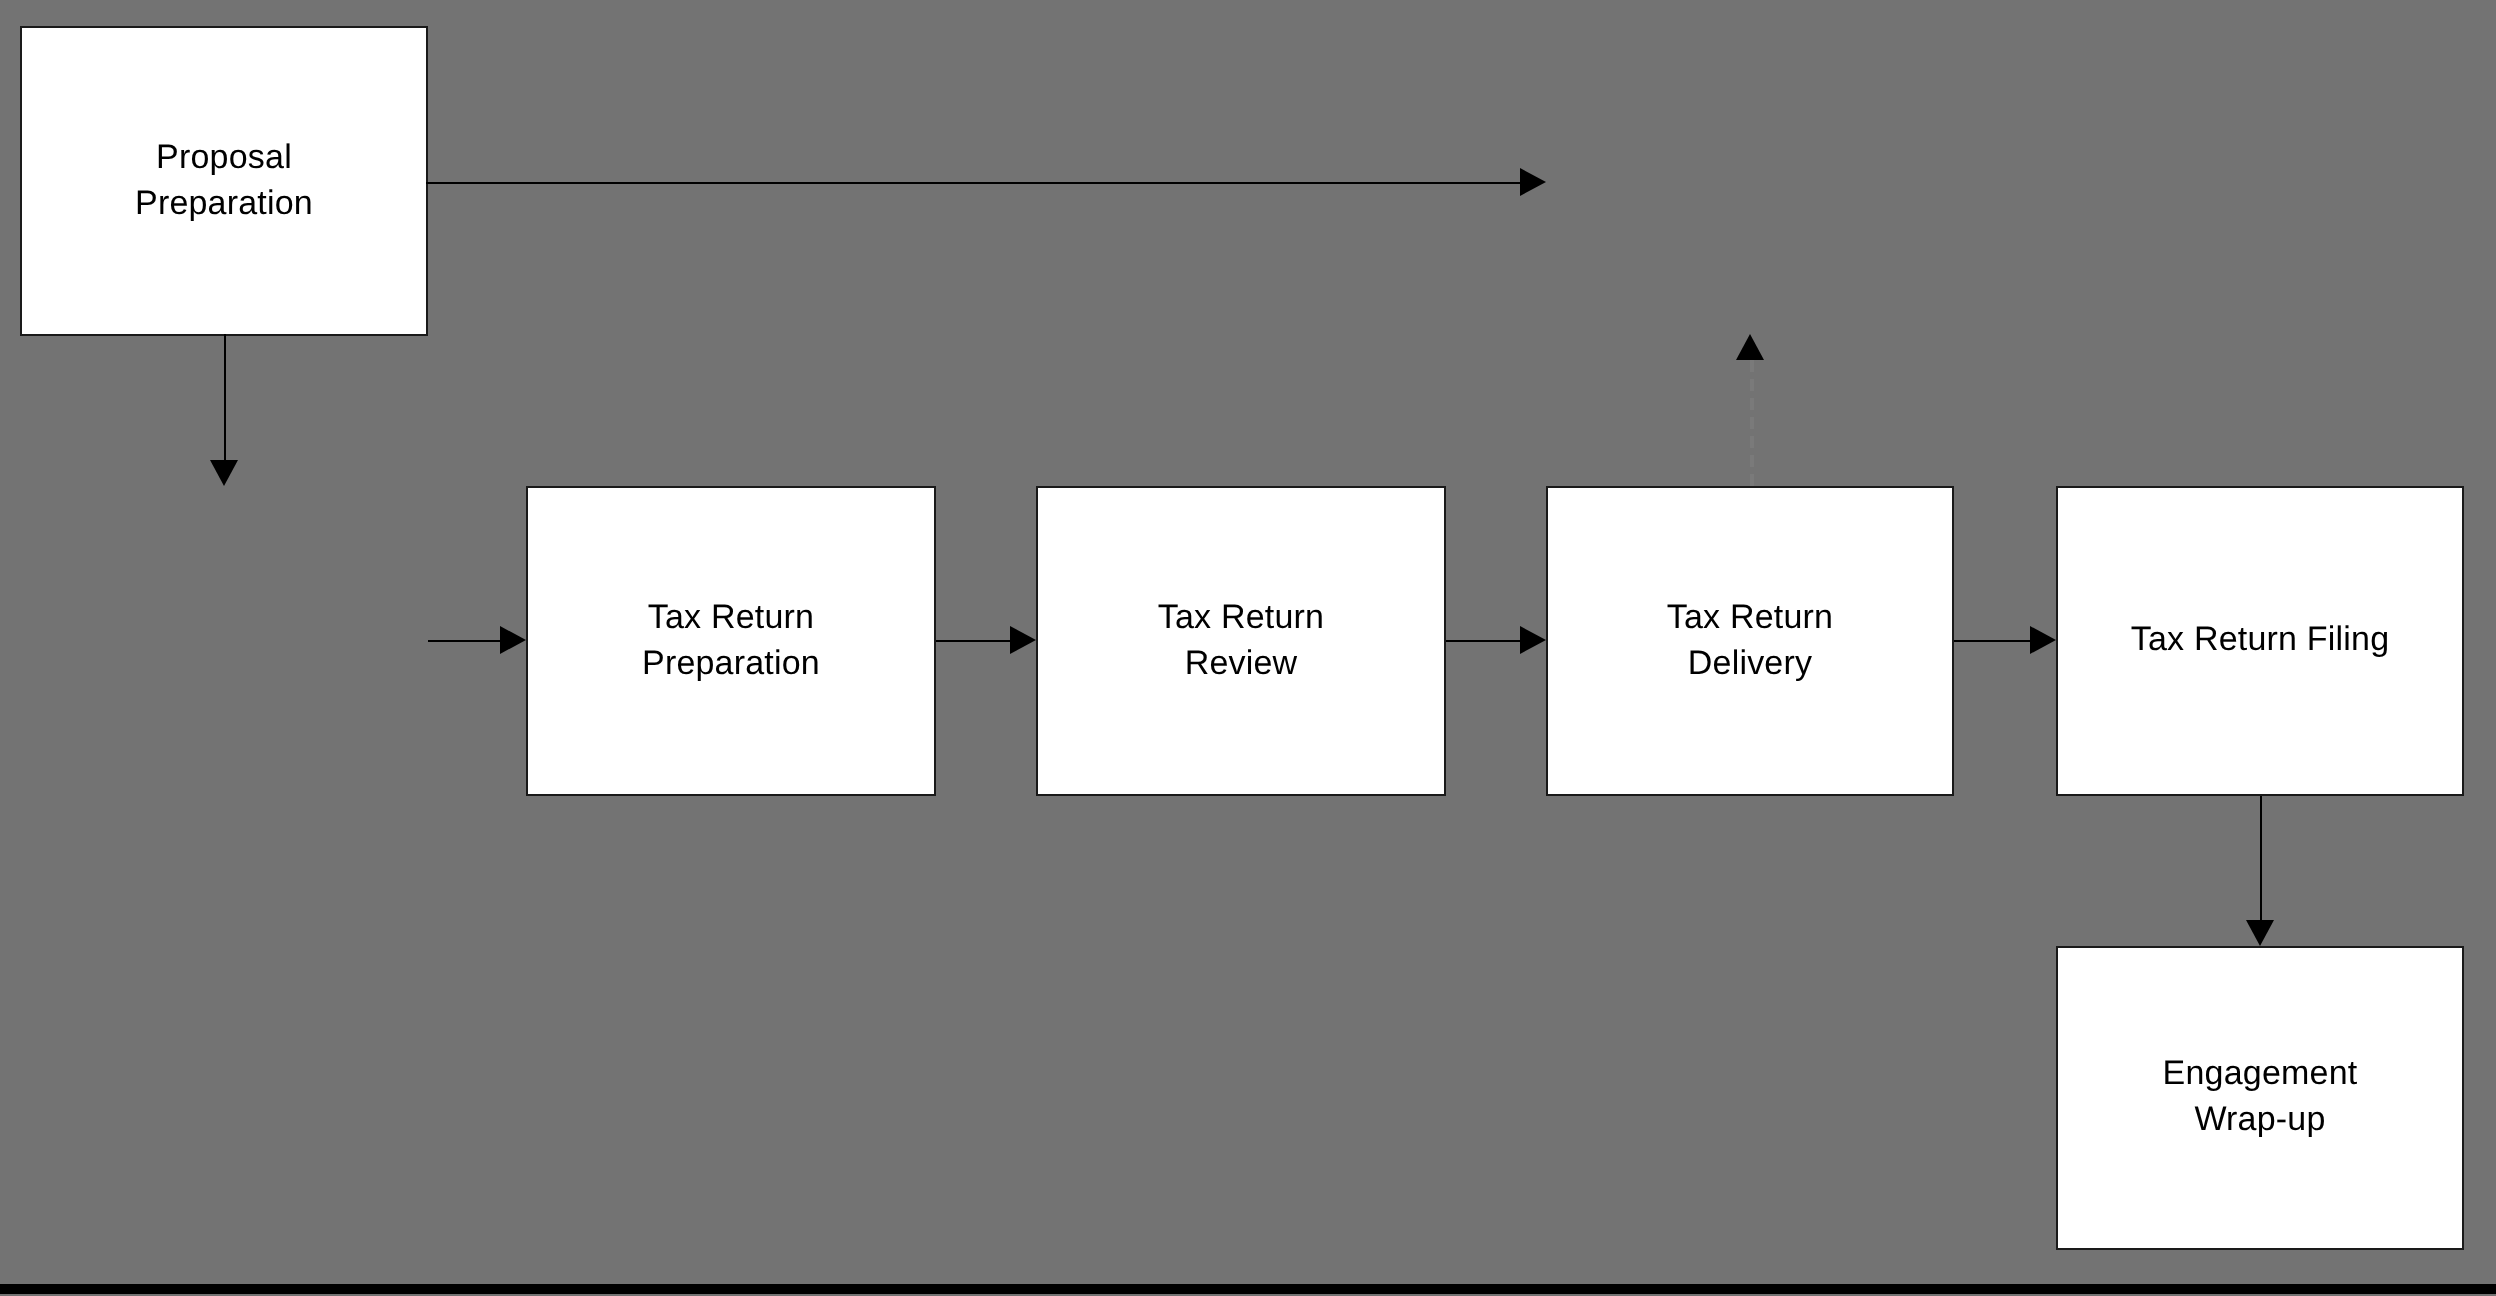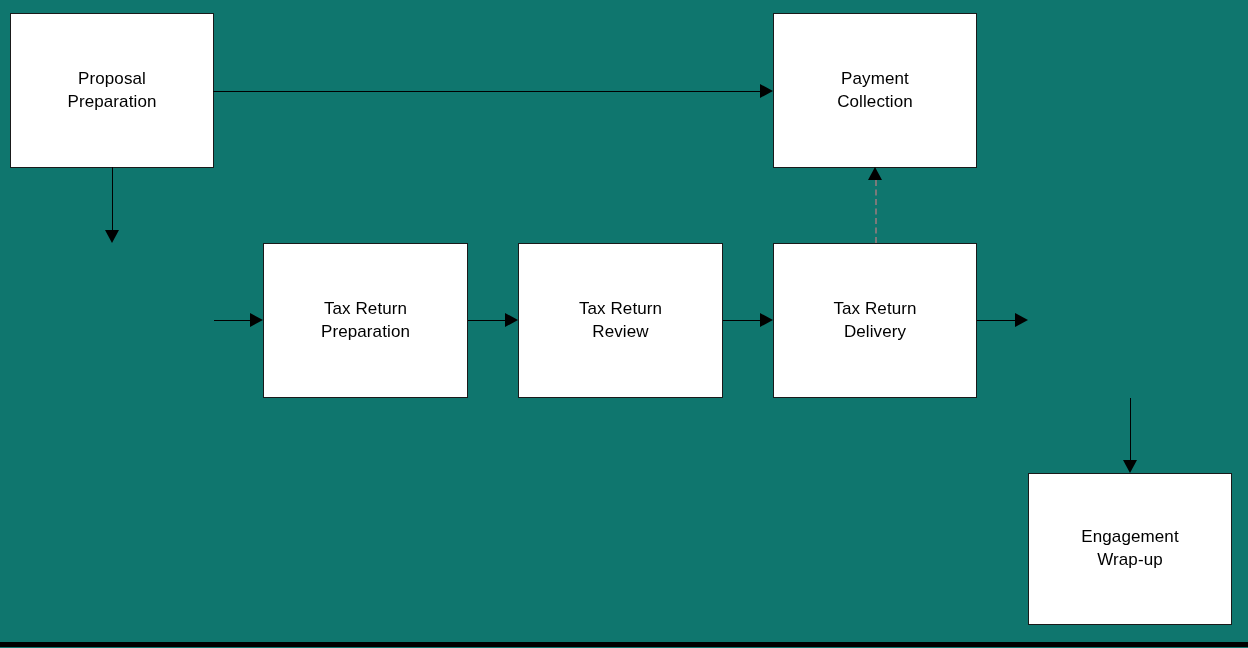--- a/index.html
+++ b/index.html
@@ -73,48 +73,47 @@
     position: absolute;
     left: 0;
     width: 1248px;
     height: 5px;
     background: #000000;
   }
 </style>
 </head>
 <body>
 
-<div id="canvas" style="background: #0f766e;">
+<div id="canvas" style="background: #737373;">
 
   <div class="node" id="node-proposal-preparation" style="left: 10px; top: 13px; width: 204px; height: 155px;">
     <span class="node-label">Proposal
 Preparation</span>
   </div>
 
-  <div class="node" id="node-payment-collection" style="left: 773px; top: 13px; width: 204px; height: 155px;">
-    <span class="node-label">Payment
-Collection</span>
-  </div>
 
 
   <div class="node" id="node-tax-return-preparation" style="left: 263px; top: 243px; width: 205px; height: 155px;">
     <span class="node-label">Tax Return
 Preparation</span>
   </div>
 
   <div class="node" id="node-tax-return-review" style="left: 518px; top: 243px; width: 205px; height: 155px;">
     <span class="node-label">Tax Return
 Review</span>
   </div>
 
   <div class="node" id="node-tax-return-delivery" style="left: 773px; top: 243px; width: 204px; height: 155px;">
     <span class="node-label">Tax Return
 Delivery</span>
   </div>
 
+  <div class="node" id="node-tax-return-filing" style="left: 1028px; top: 243px; width: 204px; height: 155px;">
+    <span class="node-label">Tax Return Filing</span>
+  </div>
 
   <div class="node" id="node-engagement-wrap-up" style="left: 1028px; top: 473px; width: 204px; height: 152px;">
     <span class="node-label">Engagement
 Wrap-up</span>
   </div>
 
   <div class="edge-line-h" style="left:213px; top:91px; width:547px;"></div>
   <div class="arrowhead right" style="left:760px; top:84px;"></div>
 
   <div class="edge-line-v" style="left:112px; top:167px; height:63px;"></div>

